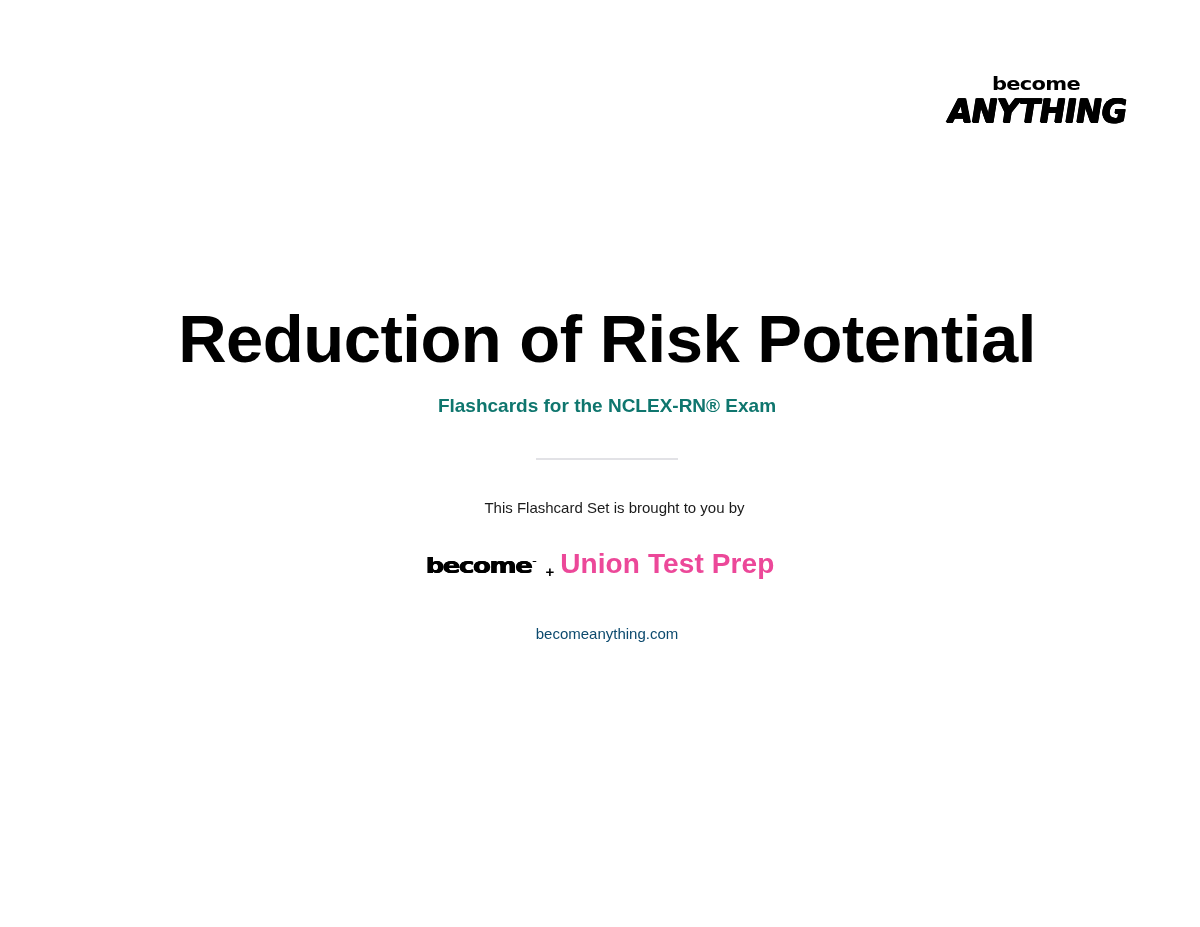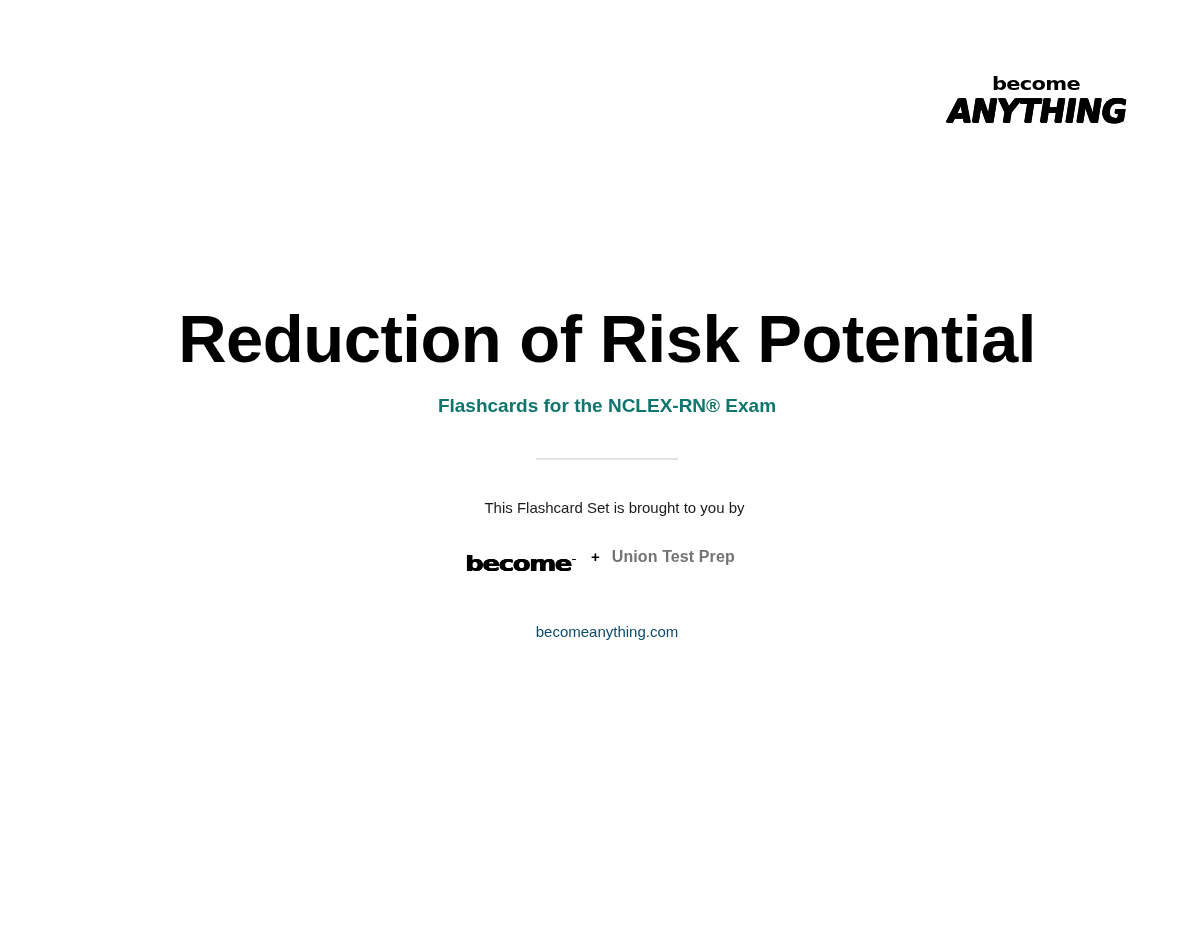--- a/index.html
+++ b/index.html
@@ -107,23 +107,23 @@
     font-size: 15px;
     line-height: 20px;
     color: #1b1b1b;
     margin: 38px 0 0 0;
     padding-left: 15px;
   }
 
   .cover-partners {
     margin: 30px 14px 0 0;
     display: flex;
-    align-items: flex-start;
+    align-items: flex-end;
     justify-content: center;
-    gap: 7px;
+    gap: 1px;
     white-space: nowrap;
   }
   .partner-become {
     font-family: "DejaVu Sans", sans-serif;
     font-weight: bold;
     font-size: 26px;
     letter-spacing: -1.4px;
     color: #000;
     transform: scaleY(0.84);
     transform-origin: center baseline;
@@ -143,23 +143,23 @@
     font-family: "Liberation Sans", sans-serif;
     font-weight: bold;
     font-size: 15px;
     color: #000;
     margin: 0 5px 0 8px;
     display: inline-block;
   }
   .partner-utp {
     font-family: "Liberation Sans", sans-serif;
     font-weight: bold;
-    font-size: 16px;
+    font-size: 28px;
     letter-spacing: 0.1px;
-    color: #737373;
+    color: #ec4899;
   }
 
   .cover-link {
     display: inline-block;
     margin: 44px 0 0 0;
     font-family: "Liberation Sans", sans-serif;
     font-weight: normal;
     font-size: 15px;
     line-height: 20px;
     color: #0c4a6e;

